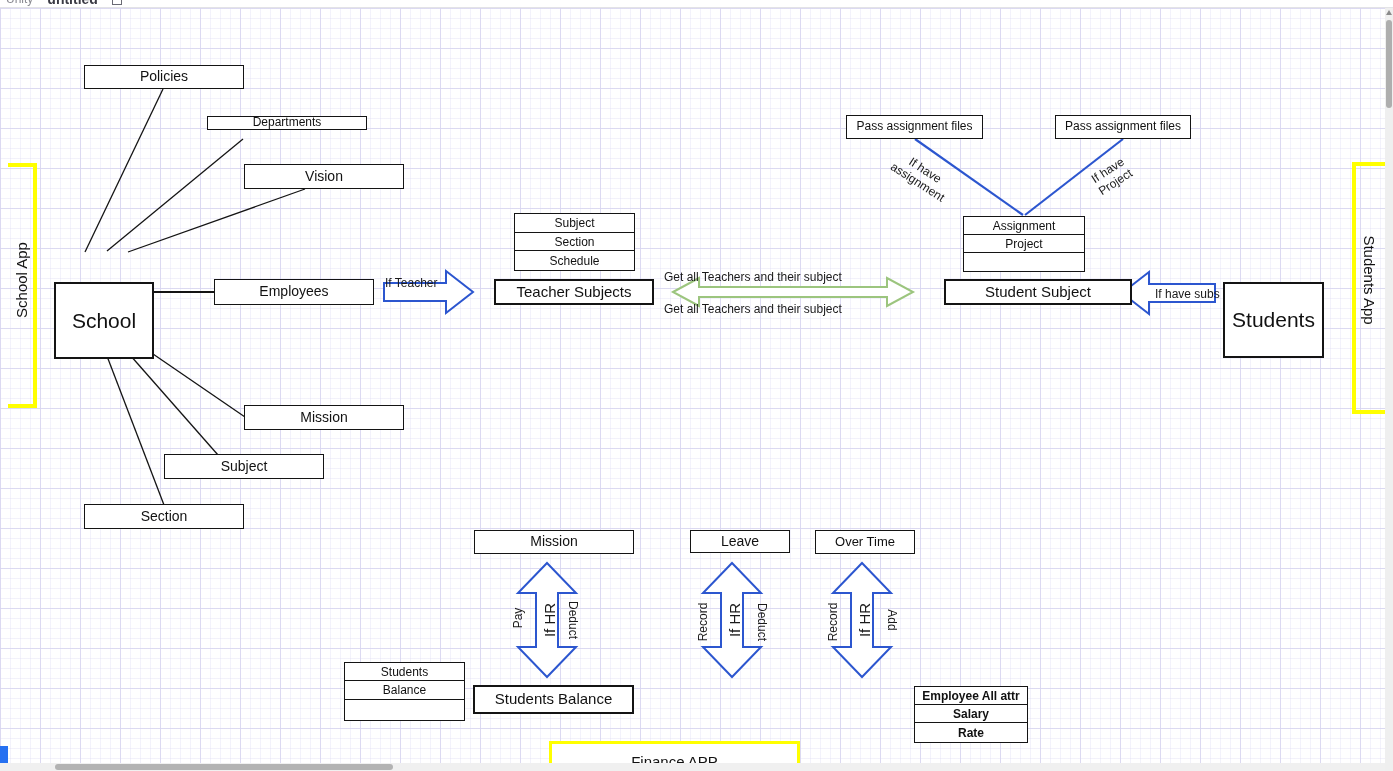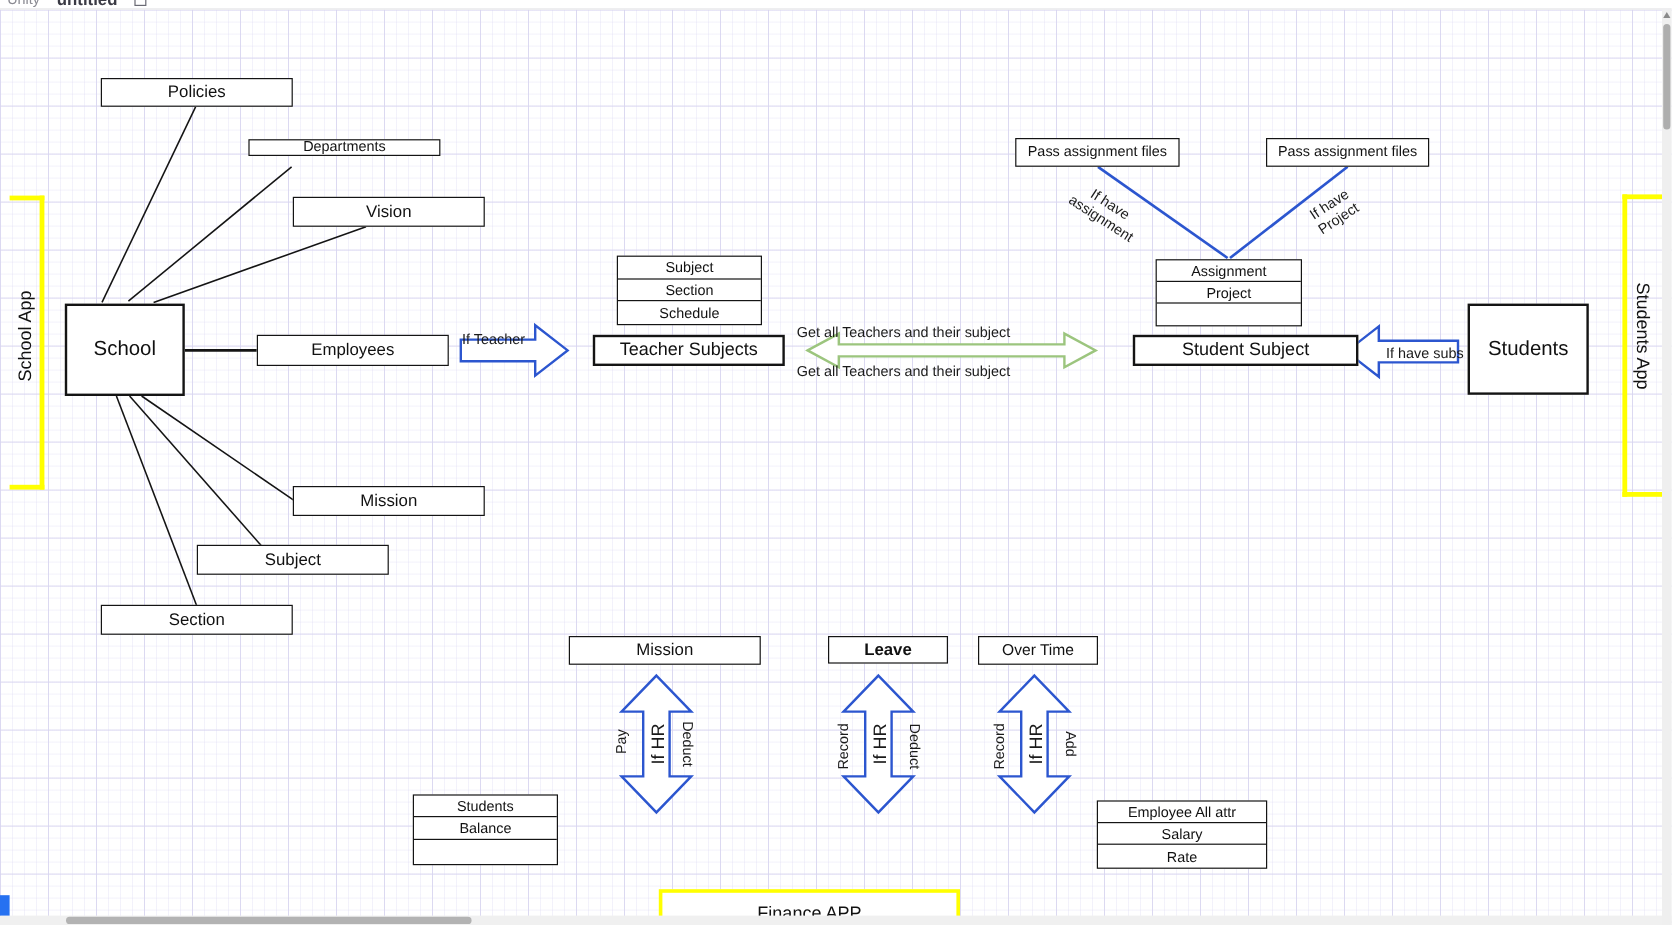--- a/index.html
+++ b/index.html
@@ -21,21 +21,21 @@
       linear-gradient(rgba(228,226,246,0.45) 1px, transparent 1px),
       linear-gradient(90deg, rgba(228,226,246,0.45) 1px, transparent 1px);
     background-size:40px 40px, 40px 40px, 10px 10px, 10px 10px;
   }
 
   svg.overlay { position:absolute; left:0; top:0; width:1393px; height:763px; }
 
   
   .node { position:absolute; background:#fff; border:1.5px solid #141414; display:flex; align-items:center; justify-content:center; font-size:14px; color:#111; text-align:center; line-height:1.1; }
   .node.thick { border-width:2.5px; font-size:15px; }
-  .node.big { border-width:2px; font-size:17px; }
+  .node.big { border-width:2px; font-size:21px;margin-top:29px; }
   .node.small-text { font-size:12px; }
 
   
   .attr-list { position:absolute; border:1px solid #141414; background:#fff; }
   .attr-row { border-bottom:1px solid #141414; display:flex; align-items:center; justify-content:center; font-size:12px; color:#111; }
   .attr-row:last-child { border-bottom:none; }
 
   
   .lbl { position:absolute; font-size:12px; color:#1a1a1a; white-space:nowrap; }
   .center-lbl { }
@@ -170,21 +170,21 @@
     </div>
 
   <div class="lbl" style="left:1155px; top:279px;">If have subs</div>
   <div class="node big" style="left:1223px; top:245px; width:101px; height:76px;">
       <span>Students</span>
     </div>
 
   <div class="node" style="left:474px; top:522px; width:160px; height:24px;">
       <span>Mission</span>
     </div>
-  <div class="node" style="left:690px; top:522px; width:100px; height:23px;font-weight:bold;">
+  <div class="node" style="left:690px; top:522px; width:100px; height:23px;">
       <span>Leave</span>
     </div>
   <div class="node" style="left:815px; top:522px; width:100px; height:24px; font-size:13px;">
       <span>Over Time</span>
     </div>
 
   <div class="vlabel" style="left:518px; top:610px;">Pay</div>
   <div class="vlabel mid" style="left:549px; top:612px;">If HR</div>
   <div class="vlabel cw" style="left:573px; top:612px;">Deduct</div>
 
@@ -194,22 +194,25 @@
 
   <div class="vlabel" style="left:833px; top:614px;">Record</div>
   <div class="vlabel mid" style="left:864px; top:612px;">If HR</div>
   <div class="vlabel cw" style="left:892px; top:612px;">Add</div>
 
   <div class="attr-list" style="left:344px; top:654px; width:121px;">
     <div class="attr-row" style="height:18px;">Students</div>
     <div class="attr-row" style="height:19px;">Balance</div>
     <div class="attr-row" style="height:20px;"></div>
   </div>
-
-  <div class="attr-list" style="left:914px; top:659px; width:142px;">
+  <div class="node thick" style="left:473px; top:677px; width:161px; height:29px;">
+      <span>Students Balance</span>
+    </div>
+
+  <div class="attr-list" style="left:914px; top:678px; width:114px;font-weight:bold;">
     <div class="attr-row" style="height:18px;">Employee All attr</div>
     <div class="attr-row" style="height:18px;">Salary</div>
     <div class="attr-row" style="height:19px;">Rate</div>
   </div>
 </div>
 
 <div class="hscroll">
   <div class="hscroll-thumb"></div>
 </div>
 <div class="vscroll">

